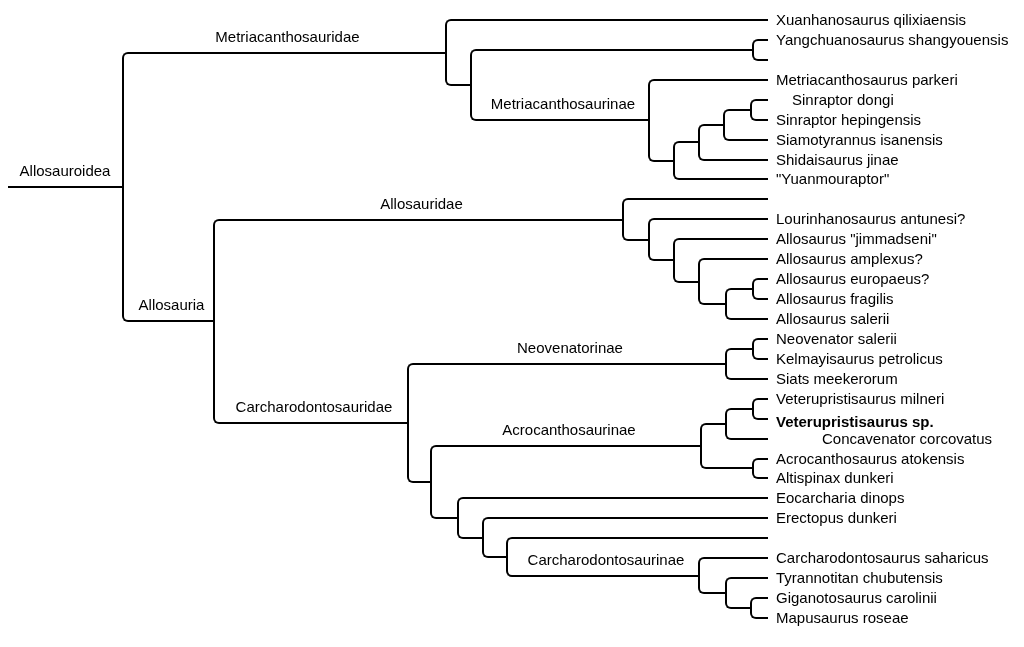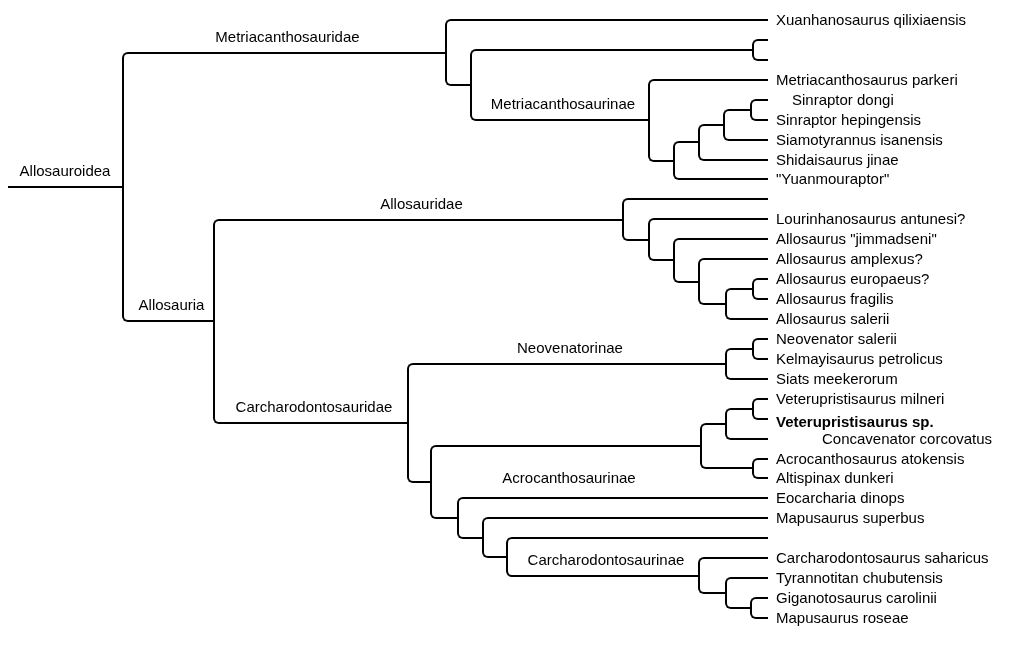--- a/index.html
+++ b/index.html
@@ -56,20 +56,21 @@
     <div class="hline" style="left: 130px; top: 51.5469px; width: 317px;"></div>
     <div class="clade-label" style="left: 287.5px; top: 27.5469px;">Metriacanthosauridae</div>
     <div class="bracket" style="left: 445px; top: 19px; height: 67.0937px;"></div>
     <div class="hline" style="left: 453px; top: 19px; width: 315px;"></div>
     <div class="tip-label" style="left: 776px; top: 11px;">Xuanhanosaurus qilixiaensis</div>
     <div class="hline" style="left: 453px; top: 84.0937px; width: 19px;"></div>
     <div class="bracket" style="left: 470px; top: 48.8995px; height: 72.3884px;"></div>
     <div class="hline" style="left: 478px; top: 48.8995px; width: 276px;"></div>
     <div class="bracket" style="left: 752px; top: 38.933px; height: 21.933px;"></div>
     <div class="hline" style="left: 760px; top: 38.933px; width: 8px;"></div>
+    <div class="tip-label" style="left: 776px; top: 30.933px;">Yangchuanosaurus shangyouensis</div>
     <div class="hline" style="left: 760px; top: 58.866px; width: 8px;"></div>
     <div class="hline" style="left: 478px; top: 119.288px; width: 172px;"></div>
     <div class="clade-label" style="left: 563px; top: 95.2879px;">Metriacanthosaurinae</div>
     <div class="bracket" style="left: 648px; top: 78.799px; height: 82.9778px;"></div>
     <div class="hline" style="left: 656px; top: 78.799px; width: 112px;"></div>
     <div class="tip-label" style="left: 776px; top: 70.799px;">Metriacanthosaurus parkeri</div>
     <div class="hline" style="left: 656px; top: 159.777px; width: 19px;"></div>
     <div class="bracket" style="left: 673px; top: 141.09px; height: 39.3744px;"></div>
     <div class="hline" style="left: 681px; top: 141.09px; width: 19px;"></div>
     <div class="bracket" style="left: 698px; top: 123.648px; height: 36.8828px;"></div>
@@ -126,21 +127,21 @@
     <div class="bracket" style="left: 752px; top: 337.928px; height: 21.933px;"></div>
     <div class="hline" style="left: 760px; top: 337.928px; width: 8px;"></div>
     <div class="tip-label" style="left: 776px; top: 329.928px;">Neovenator salerii</div>
     <div class="hline" style="left: 760px; top: 357.861px; width: 8px;"></div>
     <div class="tip-label" style="left: 776px; top: 349.861px;">Kelmayisaurus petrolicus</div>
     <div class="hline" style="left: 733px; top: 377.794px; width: 35px;"></div>
     <div class="tip-label" style="left: 776px; top: 369.794px;">Siats meekerorum</div>
     <div class="hline" style="left: 415px; top: 481.041px; width: 17px;"></div>
     <div class="bracket" style="left: 430px; top: 445.068px; height: 73.9457px;"></div>
     <div class="hline" style="left: 438px; top: 445.068px; width: 264px;"></div>
-    <div class="clade-label" style="left: 569px; top: 421.068px; margin-top: 48px;">Acrocanthosaurinae</div>
+    <div class="clade-label" style="left: 569px; top: 421.068px;">Acrocanthosaurinae</div>
     <div class="bracket" style="left: 700px; top: 422.643px; height: 46.8492px;"></div>
     <div class="hline" style="left: 708px; top: 422.643px; width: 19px;"></div>
     <div class="bracket" style="left: 725px; top: 407.693px; height: 31.8995px;"></div>
     <div class="hline" style="left: 733px; top: 407.693px; width: 21px;"></div>
     <div class="bracket" style="left: 752px; top: 397.727px; height: 21.933px;"></div>
     <div class="hline" style="left: 760px; top: 397.727px; width: 8px;"></div>
     <div class="tip-label" style="left: 776px; top: 389.727px;">Veterupristisaurus milneri</div>
     <div class="hline" style="left: 760px; top: 417.66px; width: 8px;"></div>
     <div class="tip-label" style="left: 776px; top: 413px; font-weight: bold;">Veterupristisaurus sp.</div>
     <div class="hline" style="left: 733px; top: 437.593px; width: 35px;"></div>
@@ -151,21 +152,21 @@
     <div class="tip-label" style="left: 776px; top: 449.526px;">Acrocanthosaurus atokensis</div>
     <div class="hline" style="left: 760px; top: 477.459px; width: 8px;"></div>
     <div class="tip-label" style="left: 776px; top: 469.459px;">Altispinax dunkeri</div>
     <div class="hline" style="left: 438px; top: 517.014px; width: 21px;"></div>
     <div class="bracket" style="left: 457px; top: 497.392px; height: 41.2431px;"></div>
     <div class="hline" style="left: 465px; top: 497.392px; width: 303px;"></div>
     <div class="tip-label" style="left: 776px; top: 489.392px;">Eocarcharia dinops</div>
     <div class="hline" style="left: 465px; top: 536.635px; width: 19px;"></div>
     <div class="bracket" style="left: 482px; top: 517.325px; height: 40.6202px;"></div>
     <div class="hline" style="left: 490px; top: 517.325px; width: 278px;"></div>
-    <div class="tip-label" style="left: 776px; top: 509.325px;">Mapusaurus superbus</div>
+    <div class="tip-label" style="left: 776px; top: 509.325px;">Erectopus dunkeri</div>
     <div class="hline" style="left: 490px; top: 555.945px; width: 18px;"></div>
     <div class="bracket" style="left: 506px; top: 537.258px; height: 39.3744px;"></div>
     <div class="hline" style="left: 514px; top: 537.258px; width: 254px;"></div>
     <div class="hline" style="left: 514px; top: 574.632px; width: 186px;"></div>
     <div class="clade-label" style="left: 606px; top: 550.632px;">Carcharodontosaurinae</div>
     <div class="bracket" style="left: 698px; top: 557.191px; height: 36.8827px;"></div>
     <div class="hline" style="left: 706px; top: 557.191px; width: 62px;"></div>
     <div class="tip-label" style="left: 776px; top: 549.191px;">Carcharodontosaurus saharicus</div>
     <div class="hline" style="left: 706px; top: 592.074px; width: 21px;"></div>
     <div class="bracket" style="left: 725px; top: 577.124px; height: 31.8995px;"></div>

